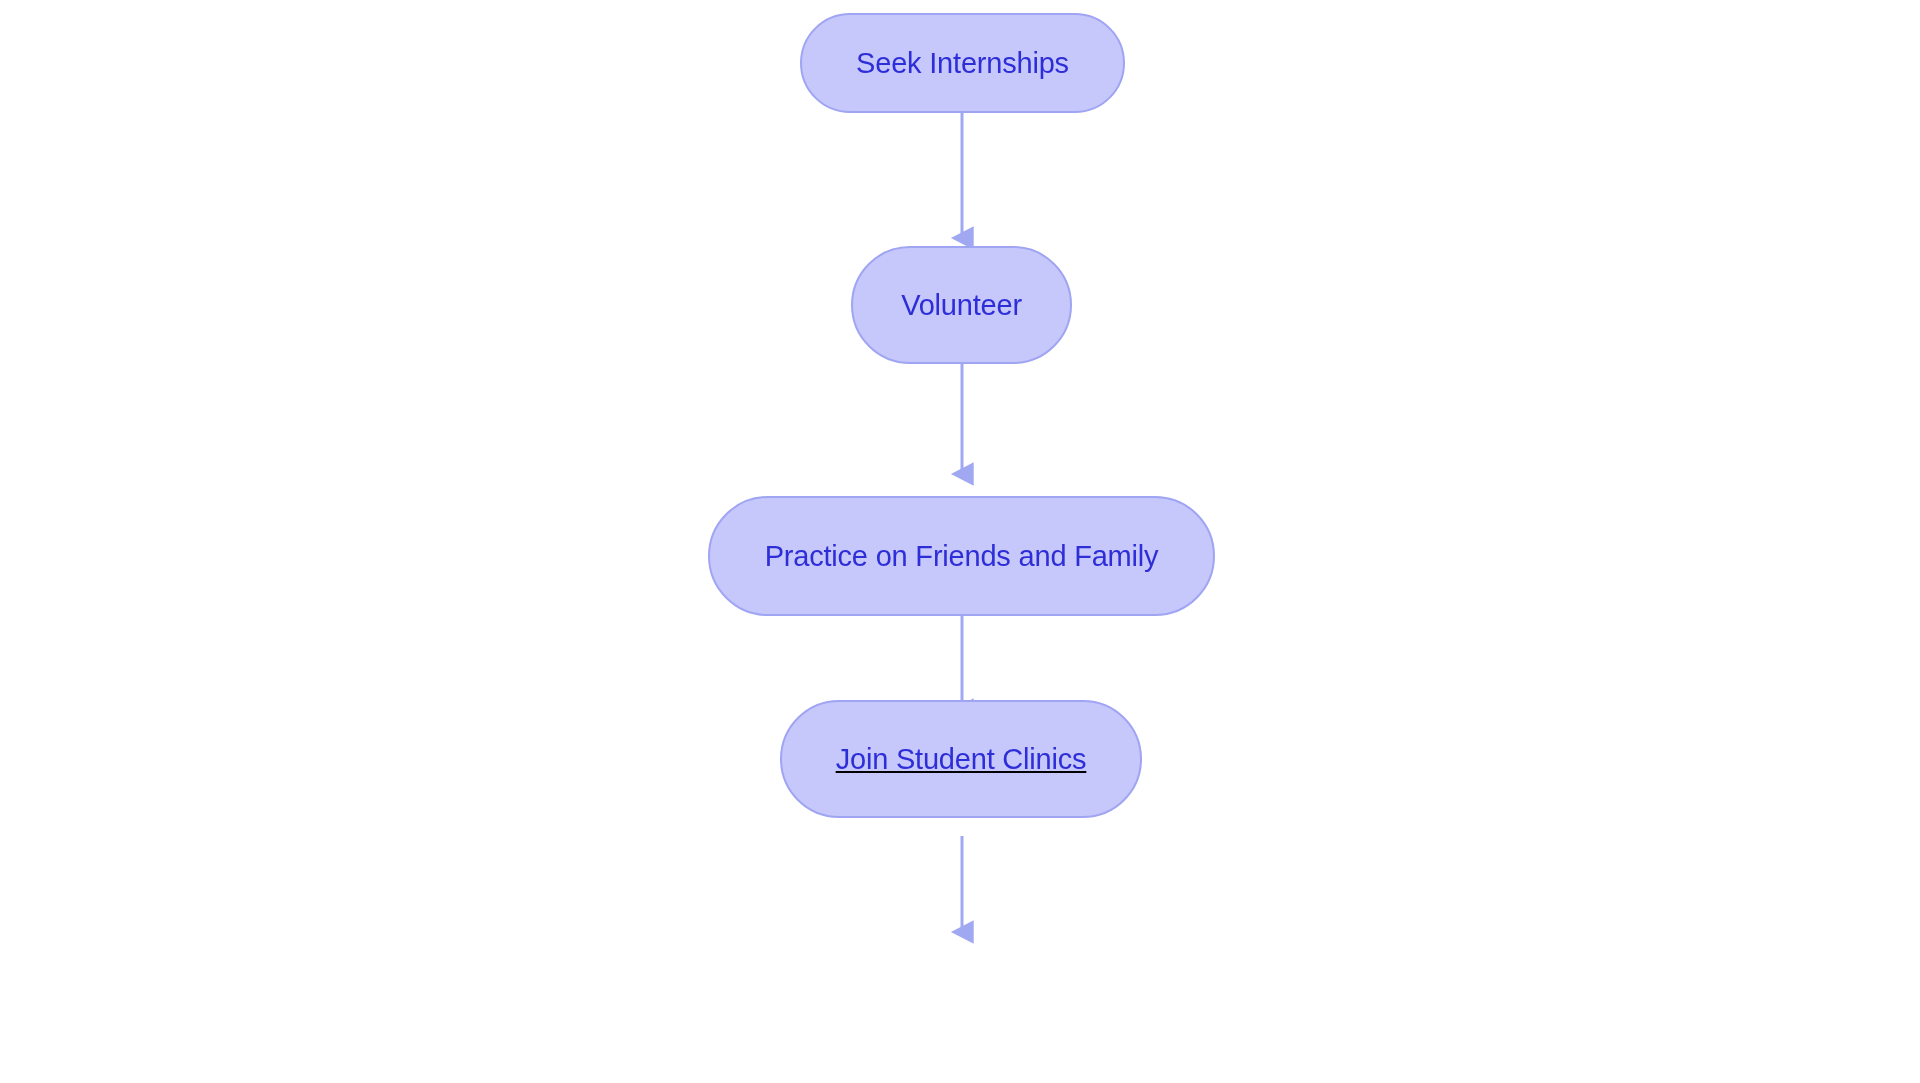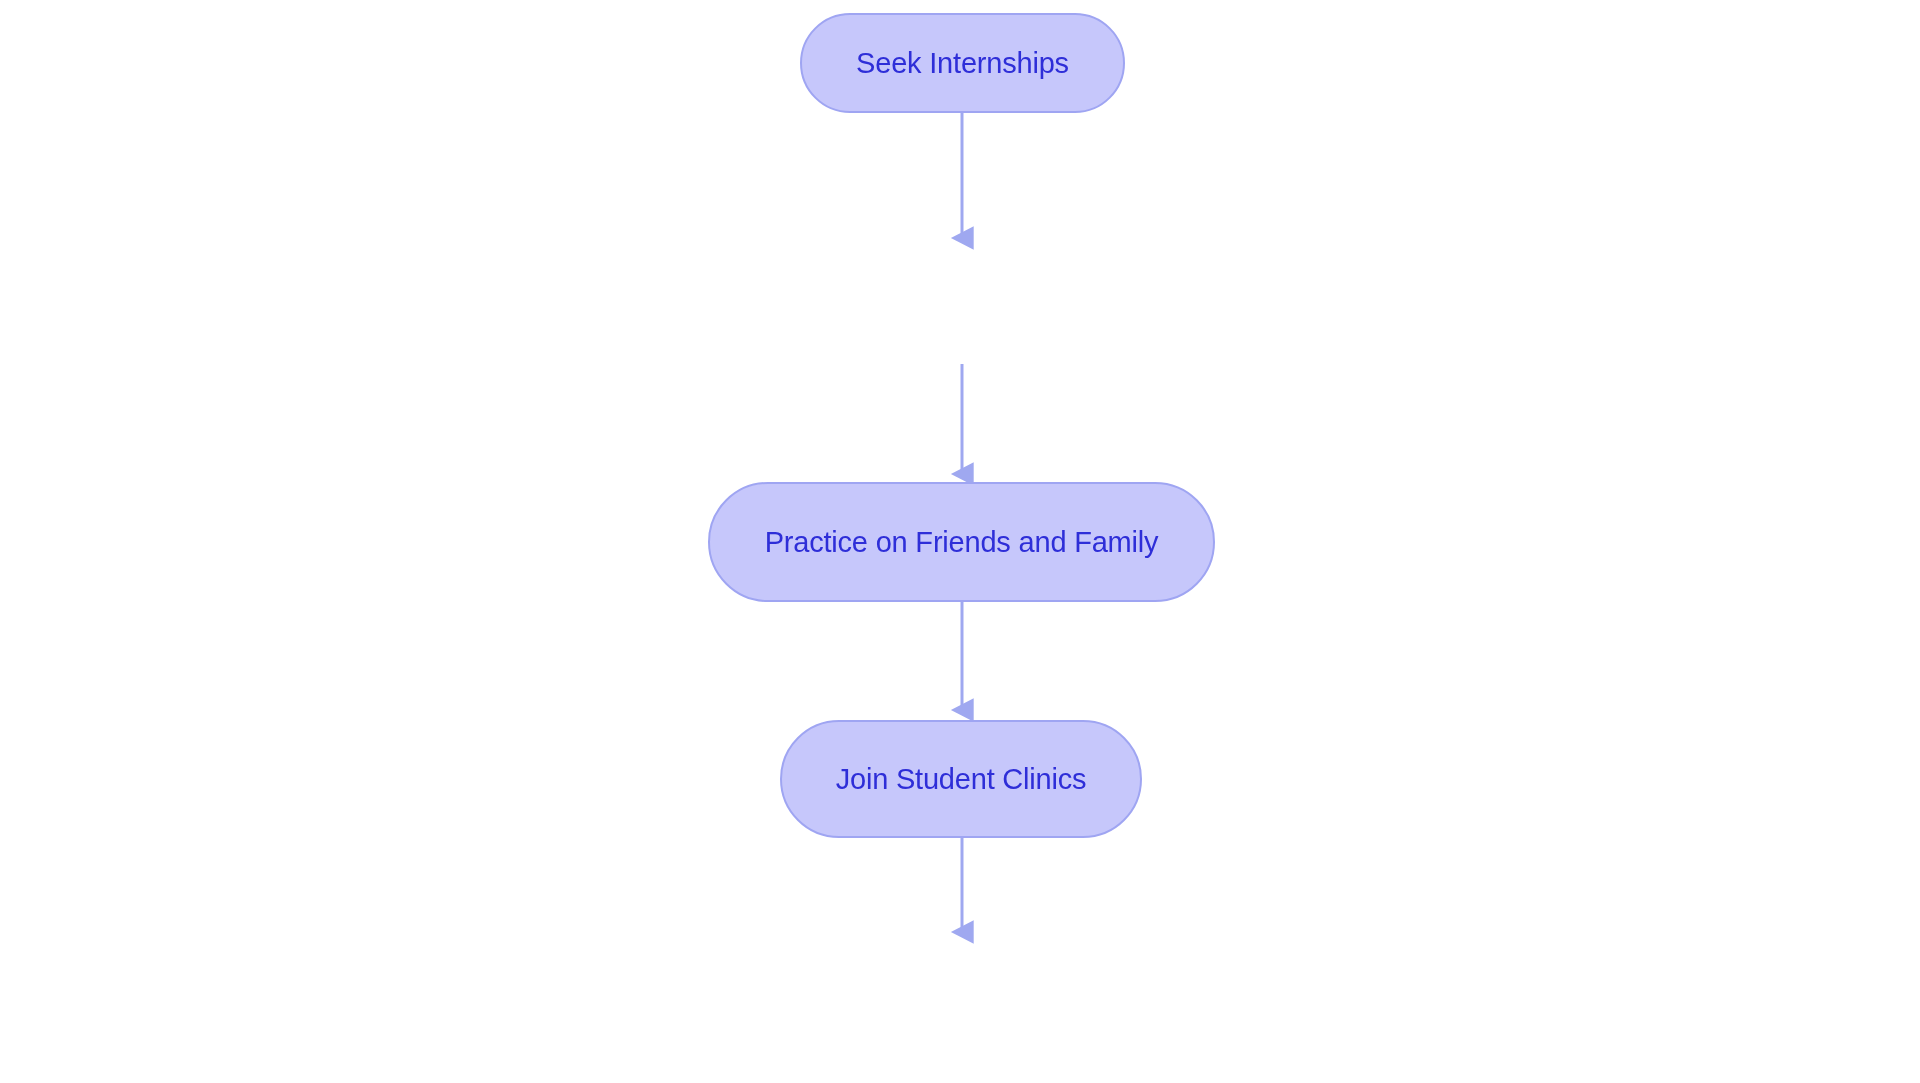--- a/index.html
+++ b/index.html
@@ -74,23 +74,26 @@
 
     <g>
       <line x1="962" y1="836" x2="962" y2="932" stroke="#9fa8f0" stroke-width="3" marker-end="url(#arrowhead)"></line>
     </g>
   </svg>
 
   <div class="node-shape" style="left:800px; top:13px; width:325px; height:100px;">
     <span class="node-label">Seek Internships</span>
   </div>
 
+  <div class="node-shape" style="left:851px; top:246px; width:221px; height:118px;">
+    <span class="node-label">Volunteer</span>
+  </div>
 
-  <div class="node-shape" style="left:708px; top:482px; width:507px; height:120px;">
+  <div class="node-shape" style="left:708px; top:496px; width:507px; height:120px;">
     <span class="node-label">Practice on Friends and Family</span>
   </div>
 
-  <div class="node-shape" style="left:780px; top:720px; width:362px; height:118px;">
+  <div class="node-shape" style="left:780px; top:700px; width:362px; height:118px;text-decoration:underline;">
     <span class="node-label">Join Student Clinics</span>
   </div>
 
 
 </div>
 
 </body></html>

